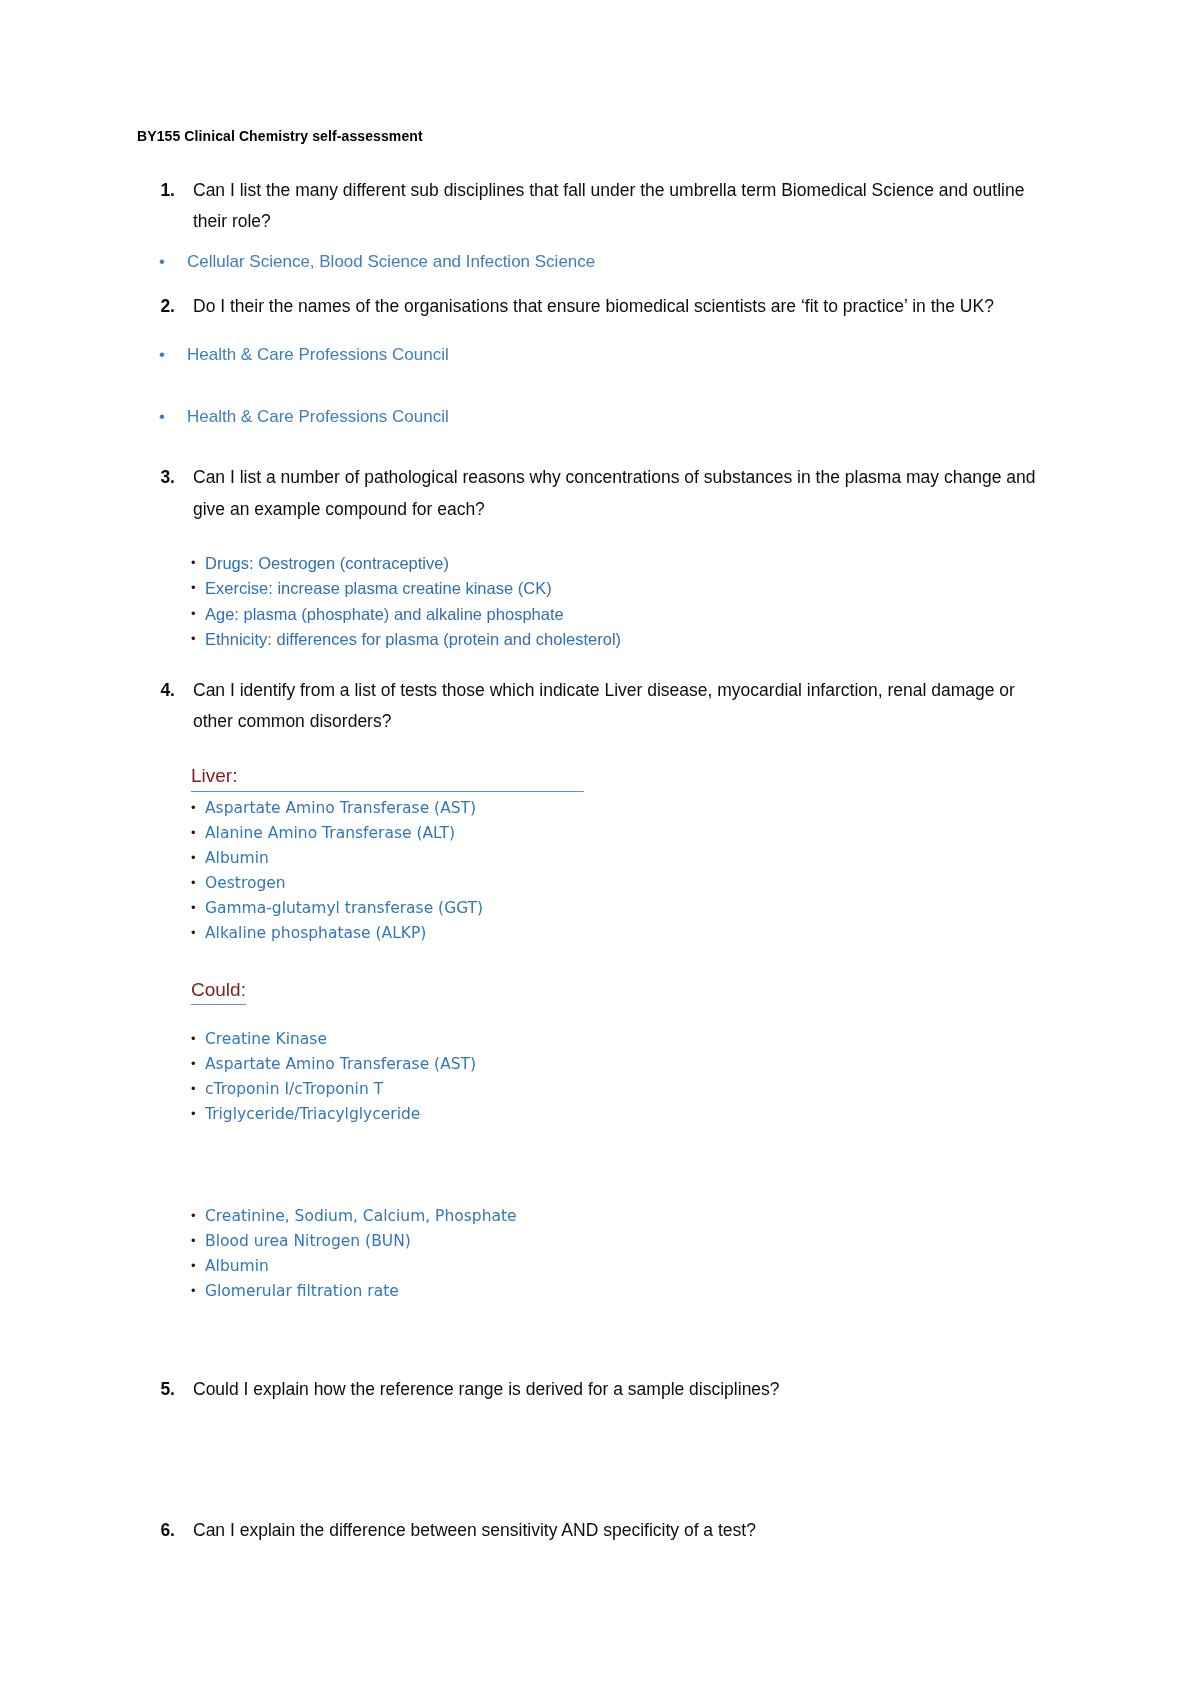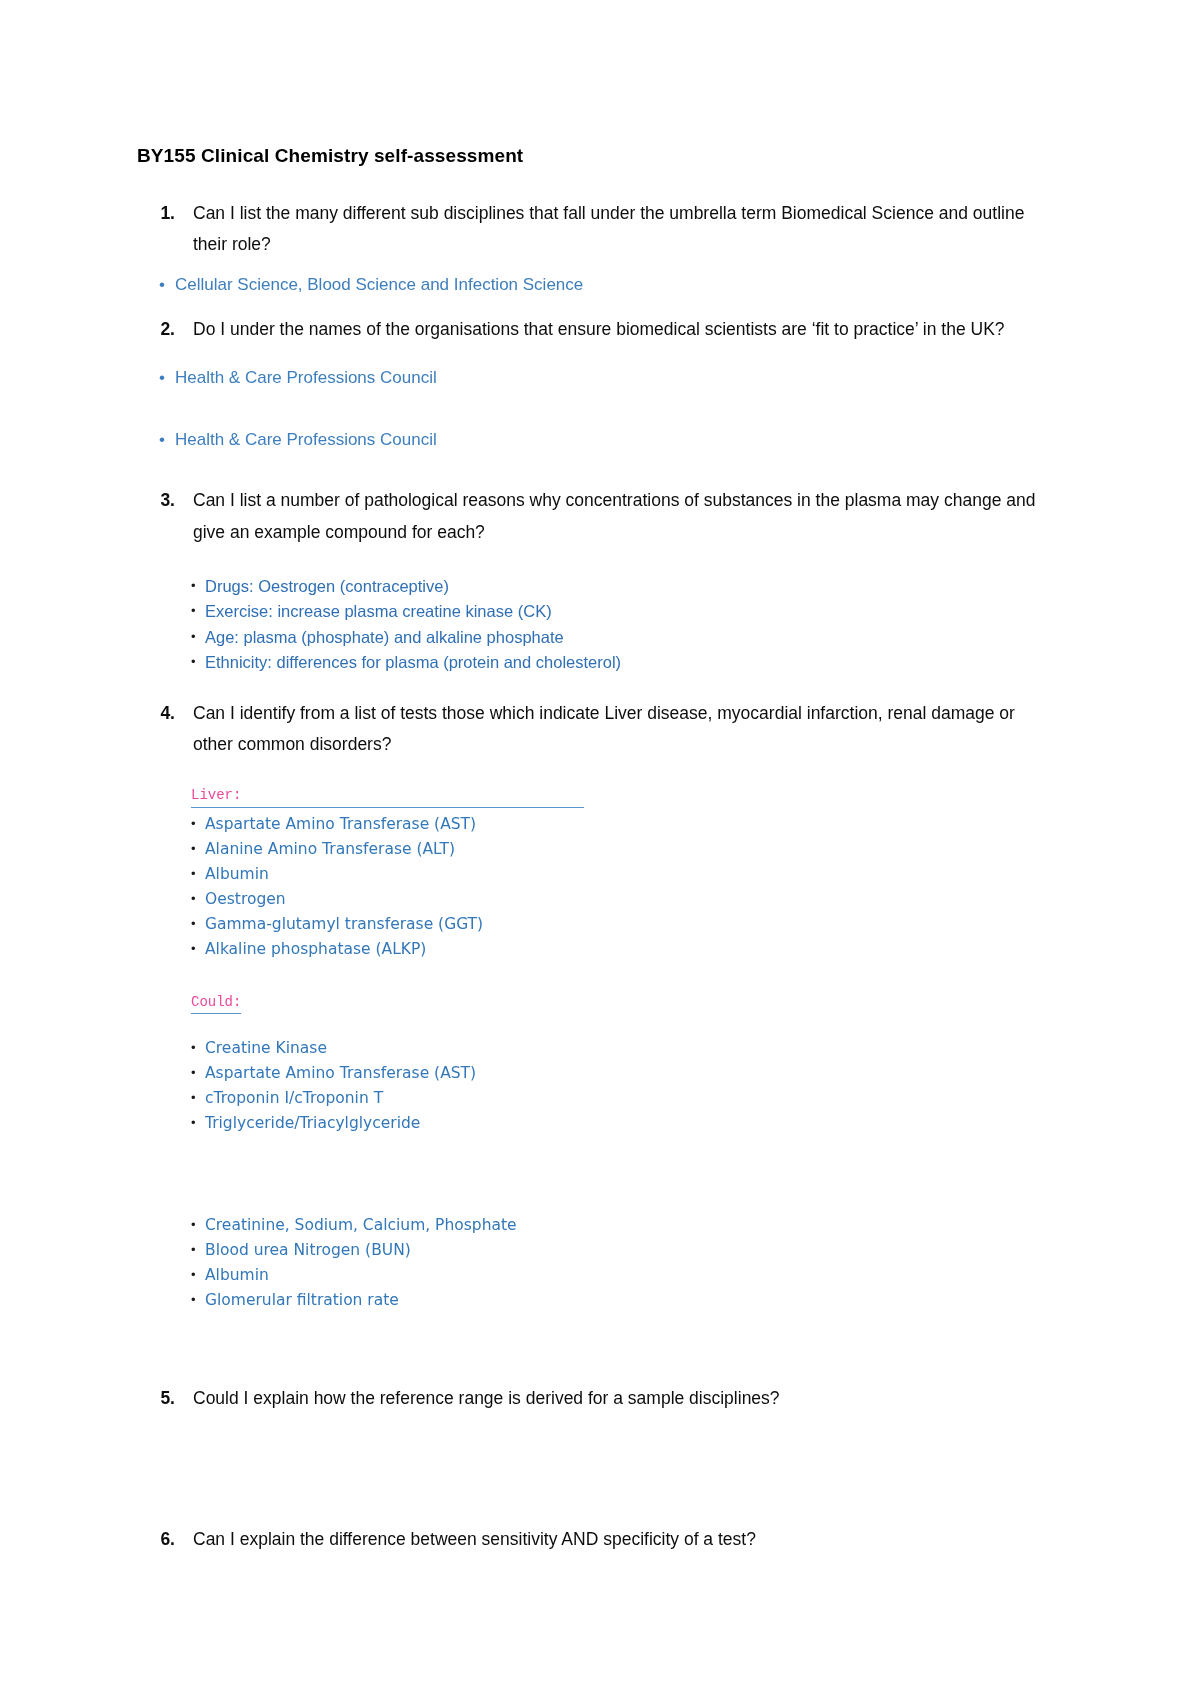--- a/index.html
+++ b/index.html
@@ -17,25 +17,25 @@
   .page {
     position: relative;
     width: 1200px;
     height: 1698px;
     background: #ffffff;
     box-sizing: border-box;
     padding: 128px 150px 0 137px;
   }
 
   .doc-title {
-    font-size: 19px;
+    font-size: 14px;
     font-weight: bold;
     color: #000000;
     letter-spacing: 0.1px;
-    margin: 17px 0 30px 0;
+    margin: 0 0 30px 0;
     line-height: 1.2;
   }
 
   
   .q {
     display: flex;
     align-items: flex-start;
     font-size: 17.5px;
     color: #0d0d0d;
     margin: 0 0 14px 0;
@@ -65,21 +65,21 @@
     line-height: 1.3;
   }
   .bl1 .dot {
     width: 38px;
     flex: 0 0 38px;
     text-align: left;
     padding-left: 22px;
     box-sizing: border-box;
     color: #3d7ebe;
   }
-  .bl1 .btxt { flex: 1 1 auto; }
+  .bl1 .btxt { flex: 1 1 auto; margin-left: 12px; }
 
   
   .bl2 {
     display: flex;
     align-items: flex-start;
     color: #2f6fb5;
     font-size: 16.5px;
     margin: 0;
     line-height: 1.55;
   }
@@ -102,26 +102,25 @@
     color: #3277b9;
   }
   .organ-list .bl2 .dot {
     font-family: "Liberation Sans", sans-serif;
     font-size: 13px;
     line-height: 1.85;
   }
 
   
   .subhead {
-    color: #ec4899;
-    font-size: 14px;
+    color: #7f1d1d;
+    font-size: 19px;
     padding-left: 54px;
     margin: 0 0 4px 0;
     line-height: 1.4;
-    font-family: Liberation Mono, monospace;
   }
   .subhead .u {
     border-bottom: 1.5px solid #5b93cc;
     display: inline-block;
     padding-bottom: 1px;
   }
   .subhead.long .u {
     
     width: 393px;
   }
@@ -144,21 +143,21 @@
     <span class="num">1.</span>
     <span class="qtext">Can I list the many different sub disciplines that fall under the umbrella term Biomedical Science and outline their role?</span>
   </div>
   <div class="bl1">
     <span class="dot">•</span>
     <span class="btxt">Cellular Science, Blood Science and Infection Science</span>
   </div>
 
   <div class="q tight">
     <span class="num">2.</span>
-    <span class="qtext">Do I under the names of the organisations that ensure biomedical scientists are ‘fit to practice’ in the UK?</span>
+    <span class="qtext">Do I their the names of the organisations that ensure biomedical scientists are ‘fit to practice’ in the UK?</span>
   </div>
   <div class="spacer-12"></div>
   <div class="bl1">
     <span class="dot">•</span>
     <span class="btxt">Health &amp; Care Professions Council</span>
   </div>
   <div class="spacer-18"></div>
   <div class="bl1">
     <span class="dot">•</span>
     <span class="btxt">Health &amp; Care Professions Council</span>

